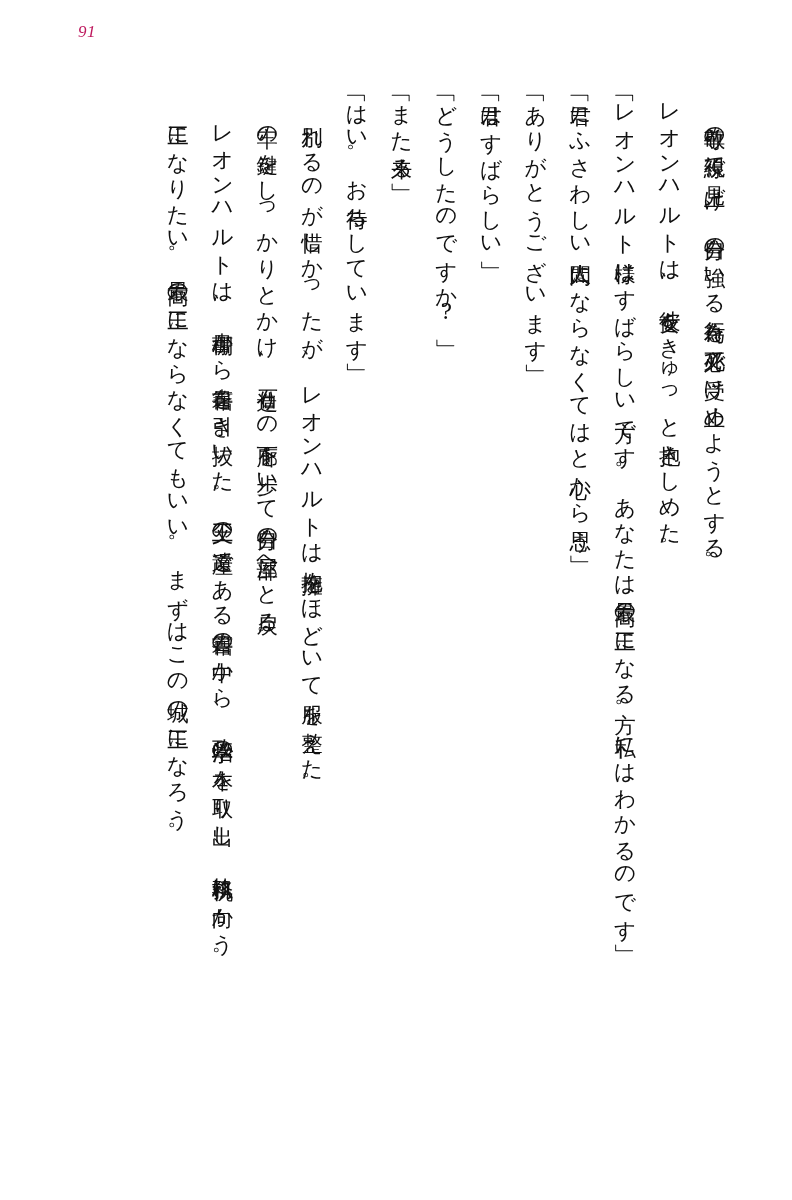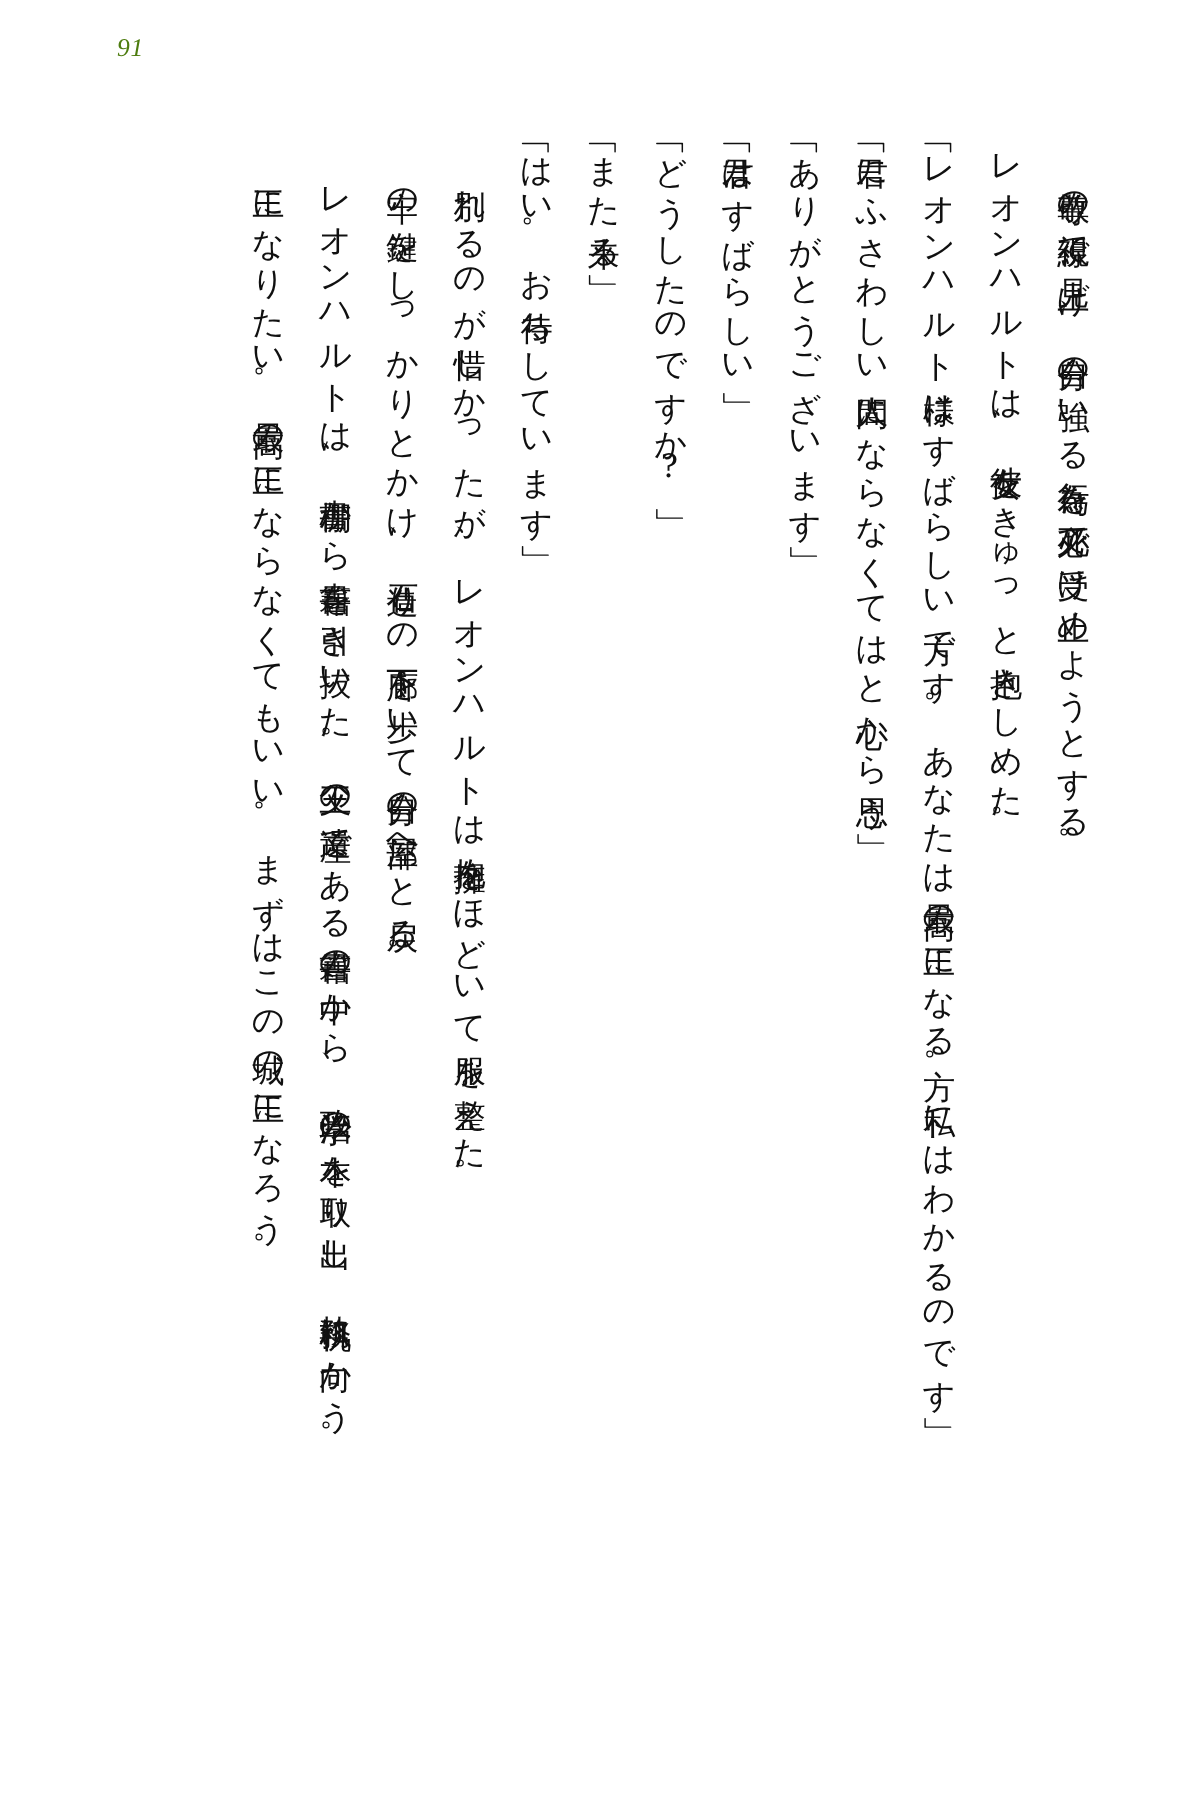--- a/index.html
+++ b/index.html
@@ -25,21 +25,21 @@
     box-sizing: border-box;
   }
 
   .page-number {
     position: absolute;
     top: 22px;
     left: 78px;
     font-size: 17px;
     font-style: italic;
     font-family: "Liberation Serif", "DejaVu Serif", serif;
-    color: #4d7c0f;
+    color: #be185d;
     letter-spacing: 0.5px;
   }
 
   
   .vtext {
     position: absolute;
     top: 88px;
     right: 56px;
     width: 640px;
     height: 1000px;

